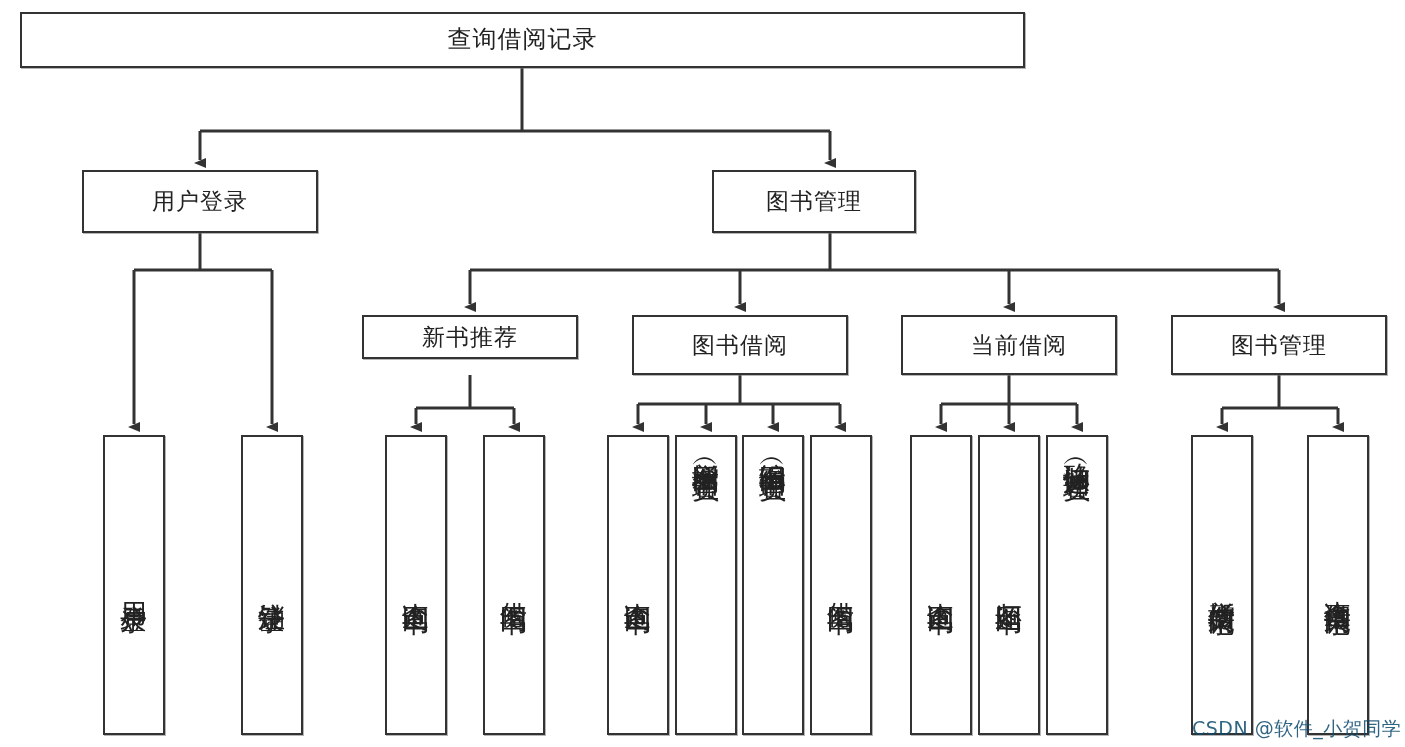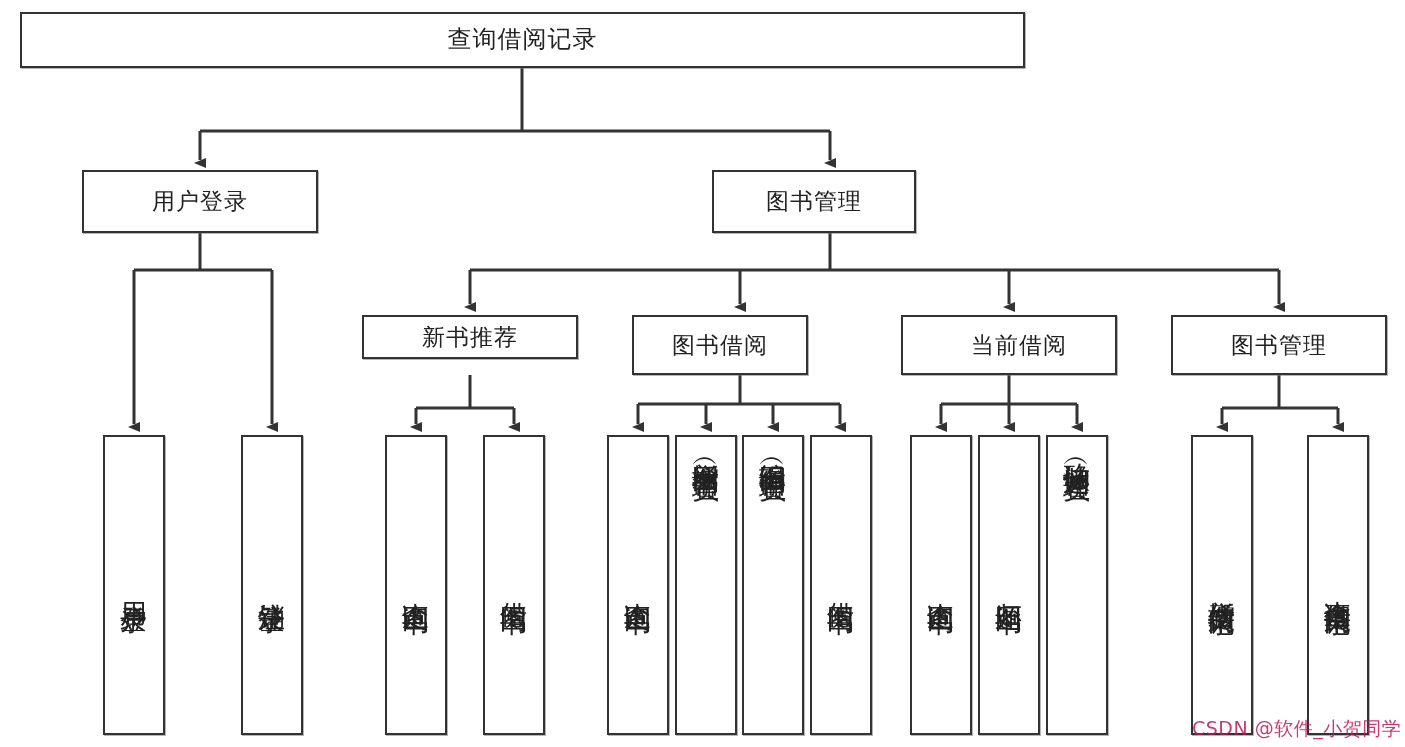--- a/index.html
+++ b/index.html
@@ -66,21 +66,21 @@
     line-height: 1.0;
     text-align: left;
   }
   .node.vert.centered {
     align-items: center;
     padding-top: 0;
   }
   .watermark {
     position: absolute;
     font-size: 19px;
-    color: #be185d;
+    color: #0c4a6e;
     letter-spacing: 0.5px;
     white-space: nowrap;
     z-index: 5;
     opacity: 0.85;
   }
 </style>
 </head>
 <body>
 
 <div id="diagram-root">
@@ -144,21 +144,21 @@
   <div class="node horiz" style="left:82px; top:170px; width:236px; height:63px;">
     <span class="node-label">用户登录</span>
   </div>
   <div class="node horiz" style="left:712px; top:170px; width:204px; height:63px;">
     <span class="node-label">图书管理</span>
   </div>
 
   <div class="node horiz" style="left:362px; top:315px; width:216px; height:44px;">
     <span class="node-label">新书推荐</span>
   </div>
-  <div class="node horiz" style="left:632px; top:315px; width:176px; height:60px;">
+  <div class="node horiz" style="left:632px; top:315px; width:216px; height:60px;">
     <span class="node-label">图书借阅</span>
   </div>
   <div class="node horiz" style="left:901px; top:315px; width:216px; height:60px;padding-left:20px;">
     <span class="node-label">当前借阅</span>
   </div>
   <div class="node horiz" style="left:1171px; top:315px; width:216px; height:60px;">
     <span class="node-label">图书管理</span>
   </div>
 
   <div class="node vert centered" style="left:103px; top:435px; width:62px; height:300px;">

